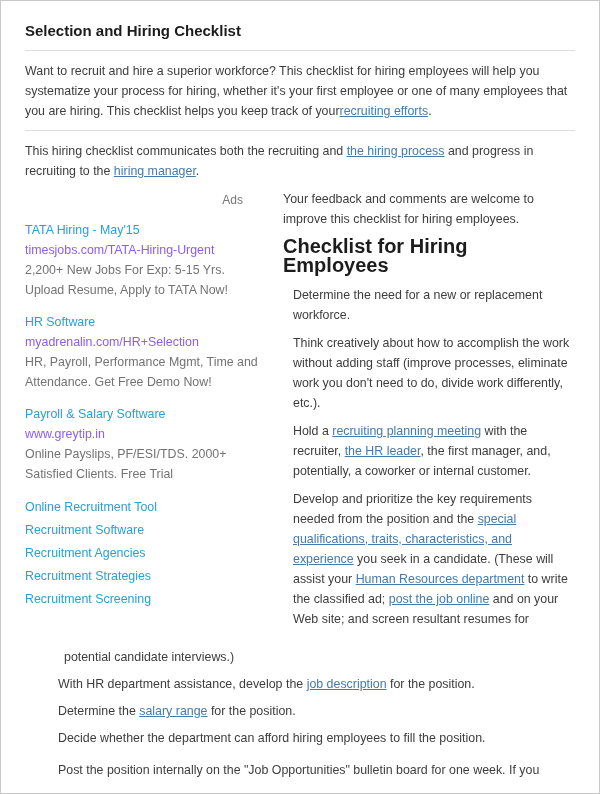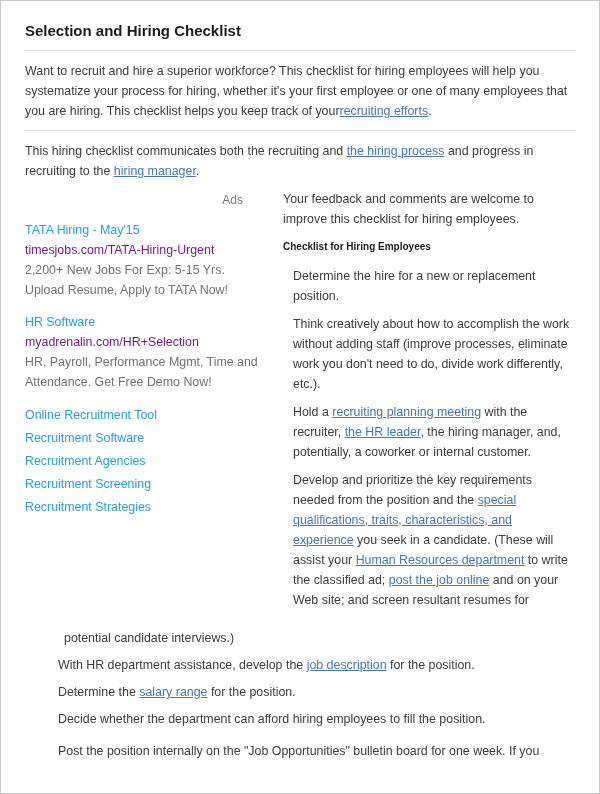--- a/index.html
+++ b/index.html
@@ -35,30 +35,30 @@
   .columns{display:flex;align-items:flex-start;}
   .ads-col{flex:0 0 240px;width:240px;}
   .main-col{flex:1;padding-left:18px;}
 
   .ads-label{
     color:var(--muted);font-size:12px;text-align:right;
     padding-right:22px;margin:4px 0 12px;line-height:15px;
   }
   .ad{margin-bottom:12px;}
   .ad-title{color:var(--ad-link);text-decoration:none;display:inline-block;}
-  .ad-url{color:#701a75;}
+  .ad-url{color:#8b5cf6;}
   .ad-desc{color:#737373;}
   .ad-links{margin-top:10px;}
   .ad-links a{
     display:block;color:var(--ad-link);text-decoration:none;line-height:23px;
   }
 
   .feedback{margin:0 0 8px;}
   .subheading{
-    font-size:10px;line-height:19px;font-weight:bold;
+    font-size:20px;line-height:19px;font-weight:bold;
     color:var(--heading);margin:8px 0 10px;
   }
   .check-item{margin:0 0 8px 10px;}
 
   .inline-link{color:var(--inline-link);text-decoration:underline;cursor:pointer;text-align:right;}
 
   .bottom{margin-top:10px;padding-left:22px;}
   .bottom .para{margin:0 11px 7px;}
   .bottom .cont{padding-left:6px;}
   .bottom .last{margin-top:12px;white-space:nowrap;overflow:hidden;}
@@ -86,37 +86,42 @@
         <div class="ad-url">timesjobs.com/TATA-Hiring-Urgent</div>
         <div class="ad-desc">2,200+ New Jobs For Exp: 5-15 Yrs. Upload Resume, Apply to TATA Now!</div>
       </div>
 
       <div class="ad">
         <a href="#" class="ad-title">HR Software</a>
         <div class="ad-url">myadrenalin.com/HR+Selection</div>
         <div class="ad-desc">HR, Payroll, Performance Mgmt, Time and Attendance. Get Free Demo Now!</div>
       </div>
 
+      <div class="ad">
+        <a href="#" class="ad-title">Payroll &amp; Salary Software</a>
+        <div class="ad-url">www.greytip.in</div>
+        <div class="ad-desc">Online Payslips, PF/ESI/TDS. 2000+ Satisfied Clients. Free Trial</div>
+      </div>
 
       <div class="ad-links">
         <a href="#">Online Recruitment Tool</a>
         <a href="#">Recruitment Software</a>
         <a href="#">Recruitment Agencies</a>
+        <a href="#">Recruitment Strategies</a>
         <a href="#">Recruitment Screening</a>
-        <a href="#">Recruitment Strategies</a>
       </div>
     </div>
 
     <div class="main-col">
       <p class="para feedback">Your feedback and comments are welcome to improve this checklist for hiring employees.</p>
       <h2 class="subheading">Checklist for Hiring Employees</h2>
 
-      <p class="check-item">Determine the hire for a new or replacement position.</p>
+      <p class="check-item">Determine the need for a new or replacement workforce.</p>
       <p class="check-item">Think creatively about how to accomplish the work without adding staff (improve processes, eliminate work you don't need to do, divide work differently, etc.).</p>
-      <p class="check-item"><span>Hold a </span><a class="inline-link" href="#">recruiting planning meeting</a><span> with the recruiter, </span><a class="inline-link" href="#">the HR leader</a><span>, the hiring manager, and, potentially, a coworker or internal customer.</span></p>
+      <p class="check-item"><span>Hold a </span><a class="inline-link" href="#">recruiting planning meeting</a><span> with the recruiter, </span><a class="inline-link" href="#">the HR leader</a><span>, the first manager, and, potentially, a coworker or internal customer.</span></p>
       <p class="check-item"><span>Develop and prioritize the key requirements needed from the position and the </span><a class="inline-link" href="#">special qualifications, traits, characteristics, and experience</a><span> you seek in a candidate. (These will assist your </span><a class="inline-link" href="#">Human Resources department</a><span> to write the classified ad; </span><a class="inline-link" href="#">post the job online</a><span> and on your Web site; and screen resultant resumes for</span></p>
     </div>
 
   </div>
 
   <div class="bottom">
     <p class="para cont">potential candidate interviews.)</p>
     <p class="para"><span>With HR department assistance, develop the </span><a class="inline-link" href="#">job description</a><span> for the position.</span></p>
     <p class="para"><span>Determine the </span><a class="inline-link" href="#">salary range</a><span> for the position.</span></p>
     <p class="para">Decide whether the department can afford hiring employees to fill the position.</p>

